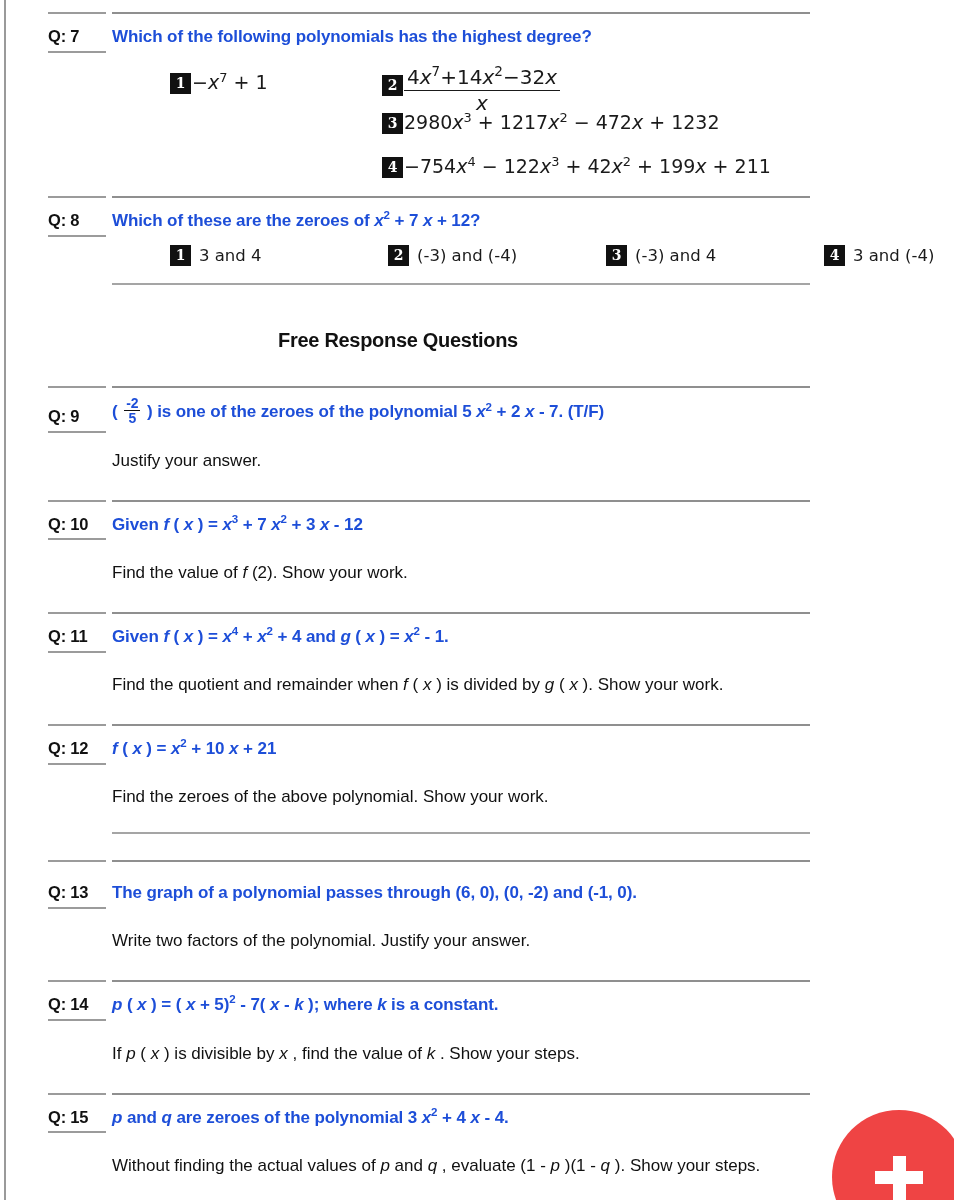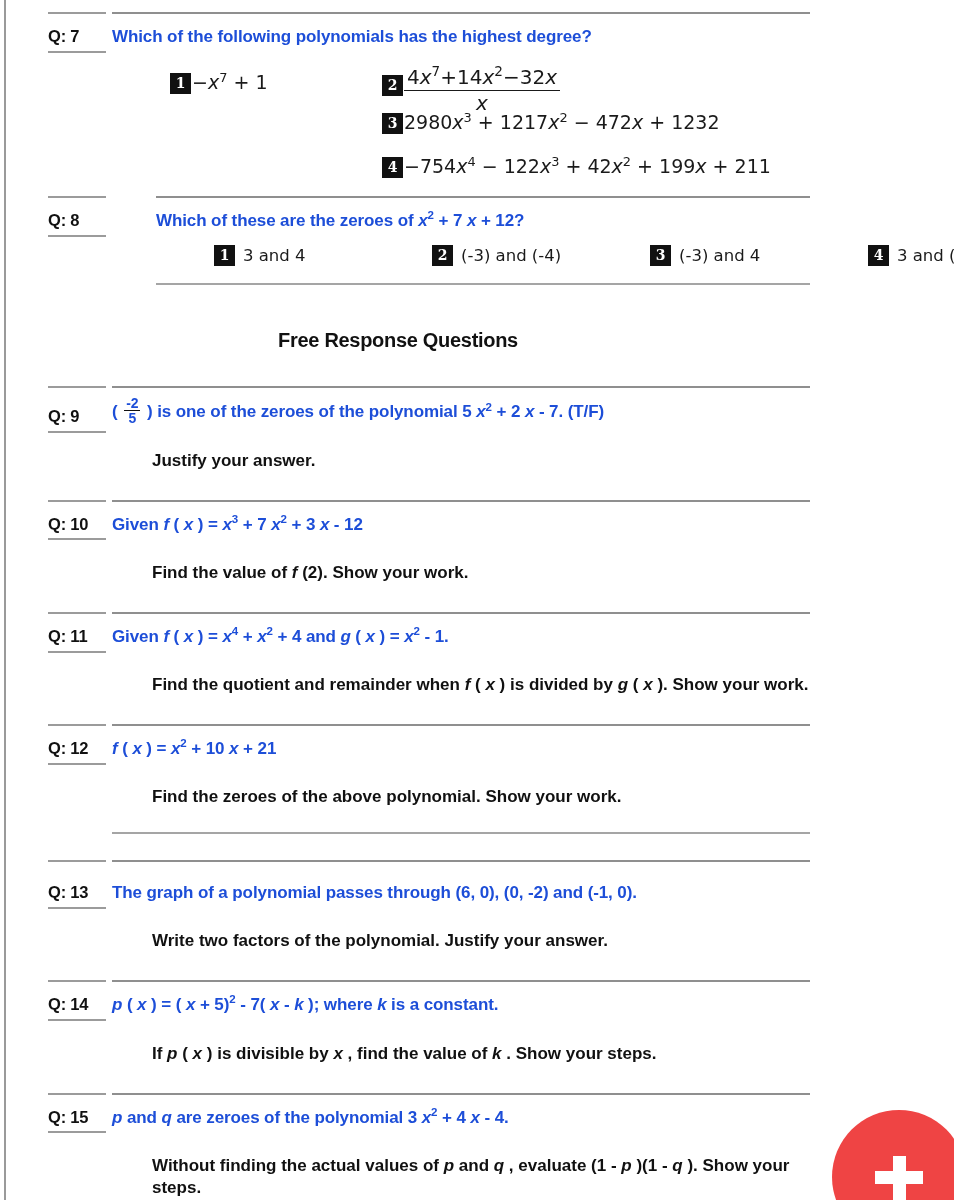--- a/index.html
+++ b/index.html
@@ -72,26 +72,25 @@
 
   .qtext {
     font-weight: bold;
     font-size: 17px;
     line-height: 1.3;
     color: #1d4ed8;
     letter-spacing: -0.1px;
   }
 
   .subline {
-    font-weight: bold;
+    font-weight: normal;
     font-size: 17px;
     line-height: 1.3;
     color: #111;
     margin-top: 26px;
-    margin-left: 40px;
   }
 
   .closing-rule {
     border-top: 2px solid #a5a5a5;
     margin-top: 22px;
     margin-left: 0;
   }
 
   
   .mi { font-style: italic; }
@@ -230,21 +229,21 @@
 
         <div class="opt-abs" style="left:270px; top:94px; align-items:center;">
           <span class="badge tight">4</span>
           <span class="opt-math">−754<span class="mi">x</span><sup>4</sup> − 122<span class="mi">x</span><sup>3</sup> + 42<span class="mi">x</span><sup>2</sup> + 199<span class="mi">x</span> + 211</span>
         </div>
 
       </div>
     </div>
   </div>
 
-  <div class="qblock" style="margin-top:6px;gap:44px;">
+  <div class="qblock" style="margin-top:6px;">
     <div class="qlabel">Q: 8</div>
     <div class="qbody">
       <div class="qtext">Which of these are the zeroes of <span class="mi">x</span><sup>2</sup> + 7 <span class="mi">x</span> + 12?</div>
 
       <div class="opts-row" style="position:relative; height:30px;">
         <div class="opt-col" style="position:absolute; left:58px; top:0;">
           <span class="badge">1</span>
           <span class="opt-plain">3 and 4</span>
         </div>
         <div class="opt-col" style="position:absolute; left:276px; top:0;">

